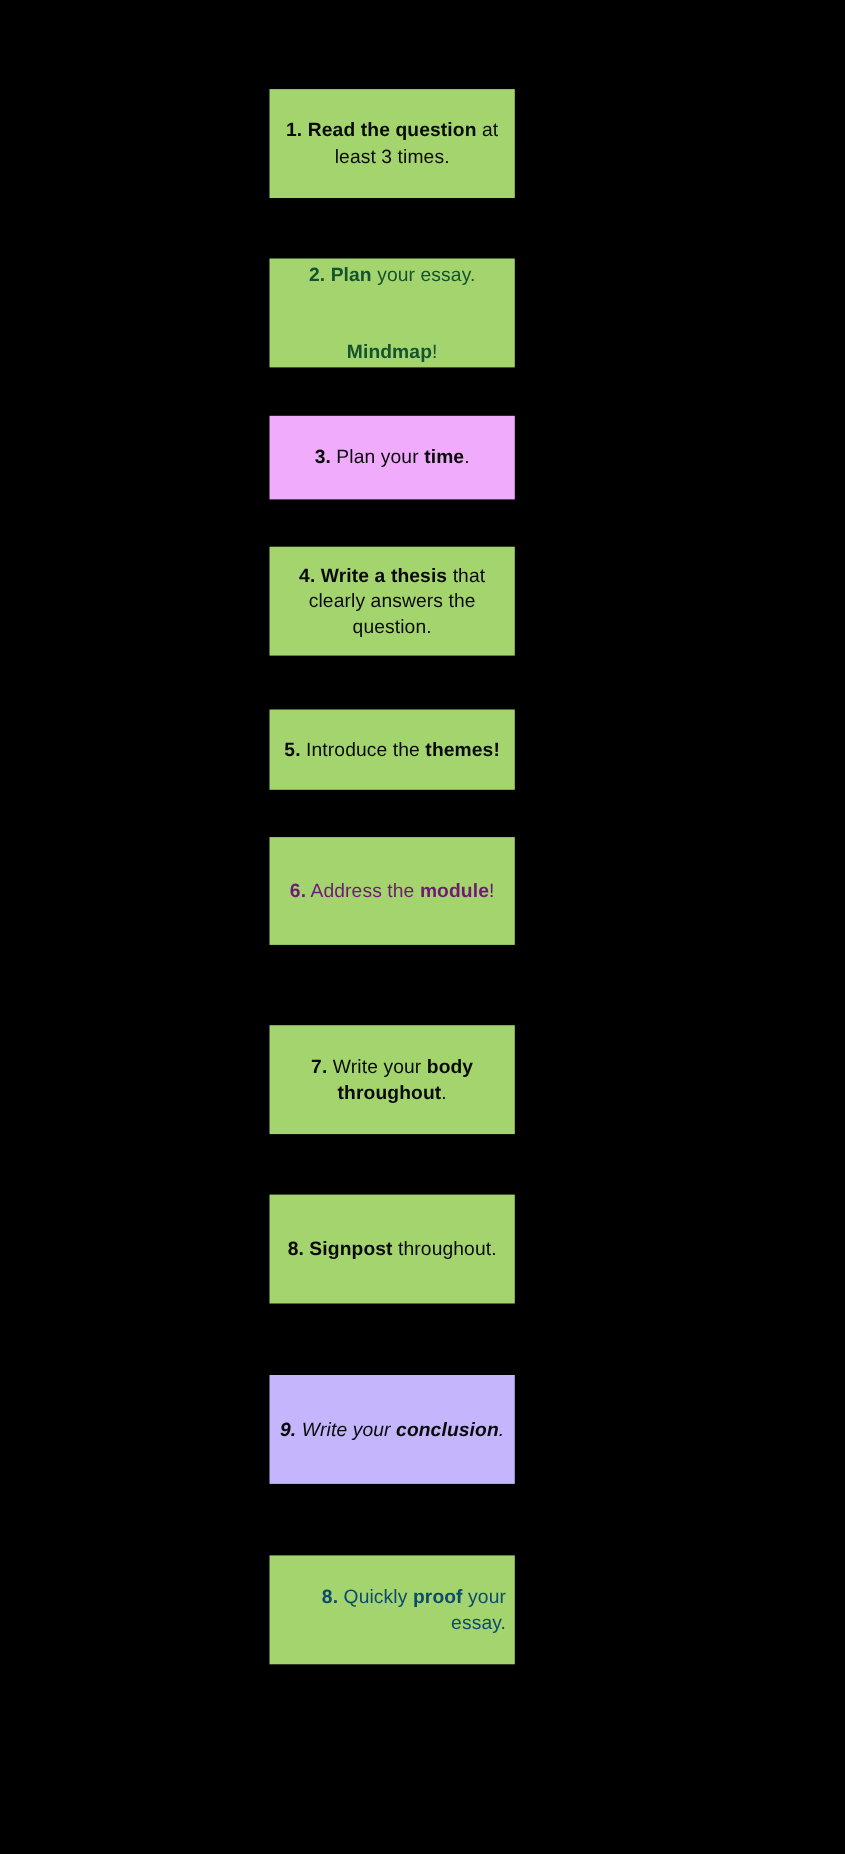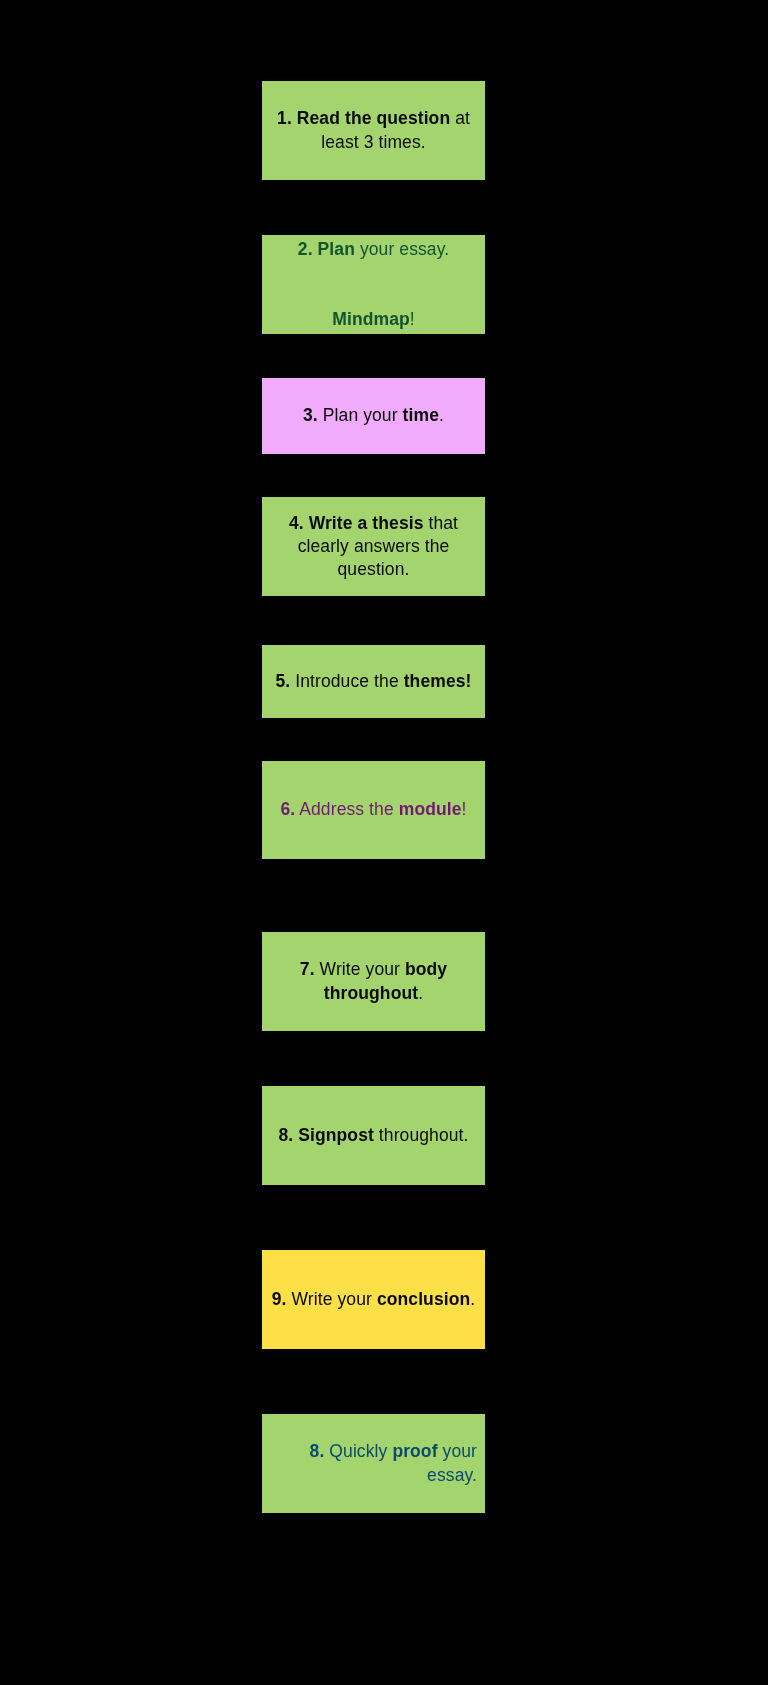--- a/index.html
+++ b/index.html
@@ -11,21 +11,21 @@
   body {
     width: 768px;
     height: 1685px;
     position: relative;
     overflow: hidden;
     font-family: "Liberation Sans", sans-serif;
   }
 
   #steps-stack {
     position: absolute;
-    left: 17px;
+    left: 0;
     top: 0;
     width: 612px;
     height: 1685px;
     border-radius: 16px;
   }
 
   .step-box {
     position: absolute;
     background: #a4d46e;
     color: #000000;
@@ -76,19 +76,19 @@
     </div>
     <div class="step-box" style="left: 245px; top: 761px; width: 223px; height: 98px; background: rgb(164, 212, 110);">
       <span class="step-text" style="color: #701a75;"><b>6.</b><span> Address the </span><b>module</b><span>!</span></span>
     </div>
     <div class="step-box" style="left: 245px; top: 932px; width: 223px; height: 99px; background: rgb(164, 212, 110);">
       <span class="step-text" style="color: rgb(10, 10, 10);"><b>7.</b><span> Write your </span><b>body</b><br><b>throughout</b><span>.</span></span>
     </div>
     <div class="step-box" style="left: 245px; top: 1086px; width: 223px; height: 99px; background: rgb(164, 212, 110); justify-content: flex-end;">
       <span class="step-text" style="color: rgb(10, 10, 10);"><b>8. Signpost</b><span> throughout.</span></span>
     </div>
-    <div class="step-box" style="left: 245px; top: 1250px; width: 223px; height: 99px; background: #fde047;">
+    <div class="step-box" style="left: 245px; top: 1250px; width: 223px; height: 99px; background: #c4b5fd; font-style: italic;">
       <span class="step-text" style="color: rgb(10, 10, 10);"><b>9.</b><span> Write your </span><b>conclusion</b><span>.</span></span>
     </div>
     <div class="step-box" style="left: 245px; top: 1414px; width: 223px; height: 99px; background: rgb(164, 212, 110);">
       <span class="step-text" style="color: #0c4a6e; text-align: right;"><b>8.</b><span> Quickly </span><b>proof</b><span> your</span><br><span>essay.</span></span>
     </div>
   </div>
 
 </body></html>

